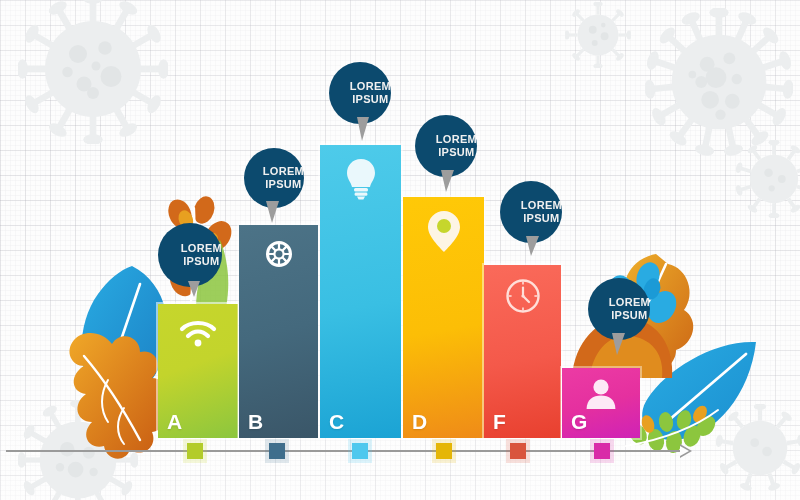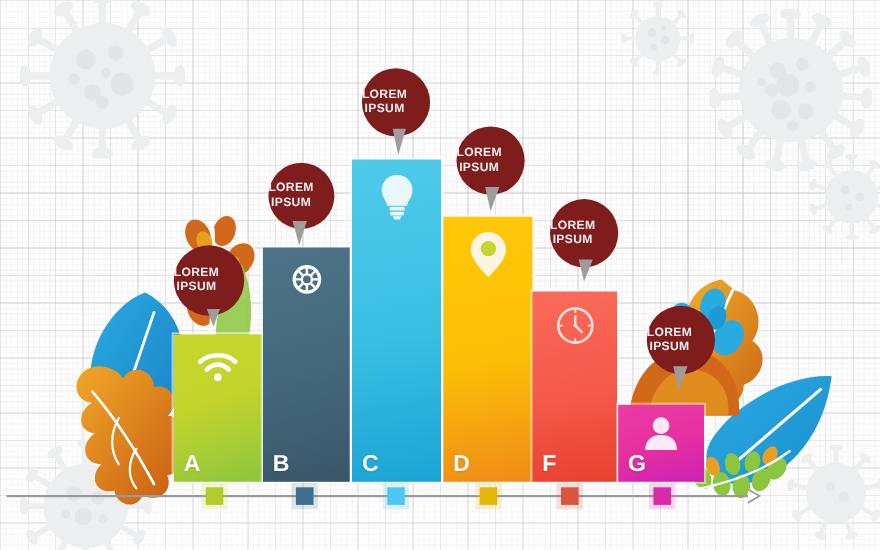--- a/index.html
+++ b/index.html
@@ -30,22 +30,22 @@
 
   
   #chart{position:absolute;left:0;top:0;width:800px;height:500px;}
   .bar{position:absolute;box-sizing:border-box;}
   .bar .blabel{position:absolute;left:9px;bottom:6px;color:#fff;font-size:21px;font-weight:bold;
       line-height:1;letter-spacing:.5px;text-shadow:0 1px 2px rgba(0,0,0,.12);}
   .bar .bicon{position:absolute;left:50%;transform:translateX(-50%);}
   .bar .bicon svg{display:block;}
 
   
-  .bubble{position:absolute;border-radius:50%;background:#7f1d1d;display:flex;
-      align-items:center;justify-content:flex-start;text-align:center;}
+  .bubble{position:absolute;border-radius:50%;background:#0c4a6e;display:flex;
+      align-items:center;justify-content:flex-end;text-align:center;}
   .bubble span{color:#f0f0f0;font-size:11px;font-weight:bold;line-height:1.15;letter-spacing:.3px;}
   .bubble .tail{position:absolute;width:0;height:0;}
 
   
   #axis{position:absolute;left:0;top:444px;width:800px;height:14px;}
   #axis .line{position:absolute;left:6px;top:6px;width:676px;height:2px;background:#9a9a9a;}
   #axis .arrow{position:absolute;left:680px;top:0;width:0;height:0;
       border-top:7px solid transparent;border-bottom:7px solid transparent;border-left:12px solid #9a9a9a;}
   #axis .arrow-in{position:absolute;left:680px;top:2px;width:0;height:0;
       border-top:5px solid transparent;border-bottom:5px solid transparent;border-left:9px solid #fdfdfd;}

